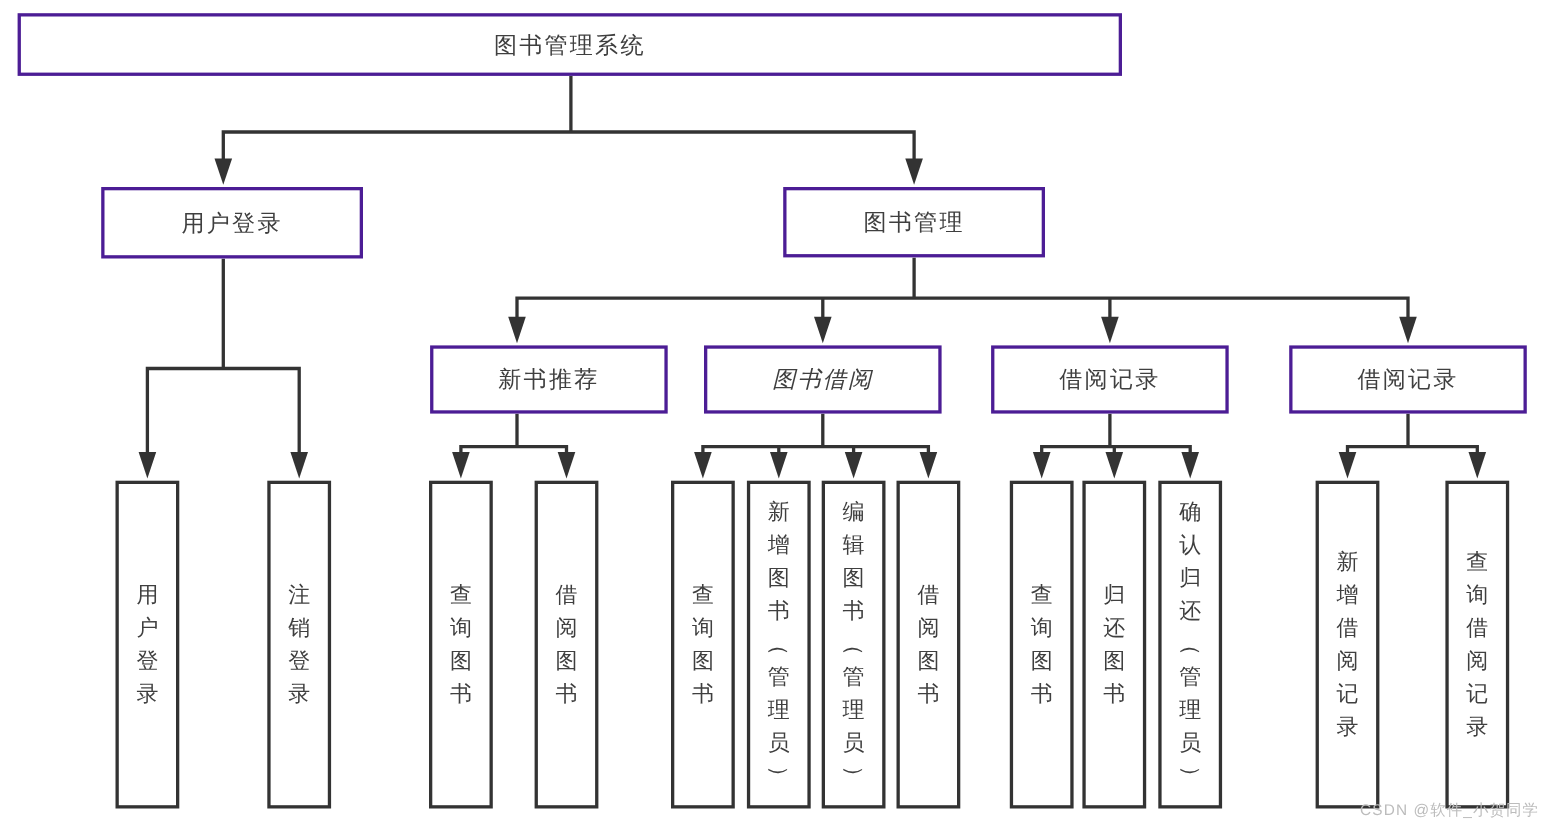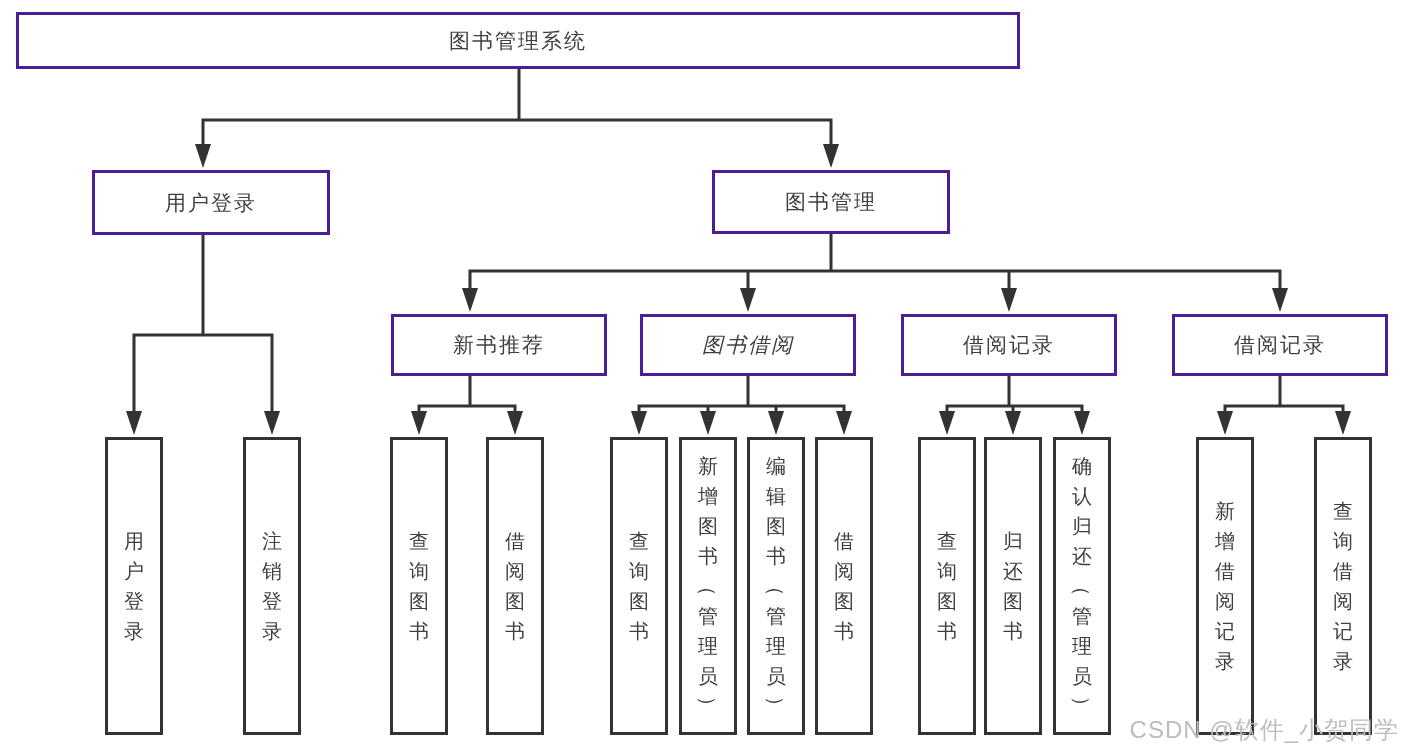--- a/index.html
+++ b/index.html
@@ -15,21 +15,21 @@
   .vbox{
     position:absolute;box-sizing:border-box;background:#ffffff;
     border:3px solid #333333;color:#3f3f3f;z-index:2;
     width:58px;height:298px;top:437px;
     display:flex;flex-direction:column;align-items:center;justify-content:center;
   }
   .vchar{display:block;height:30px;line-height:30px;font-size:20px;text-align:center;}
   .vchar.rot{transform:rotate(90deg);}
   #watermark{
     position:absolute;right:6px;bottom:1px;z-index:5;
-    font-size:24px;color:#bcbcbc;letter-spacing:1px;white-space:nowrap;
+    font-size:14px;color:#bcbcbc;letter-spacing:1px;white-space:nowrap;
   }
   path.conn{fill:none;stroke:#333333;stroke-width:3;}
   polygon.arrow{fill:#333333;stroke:none;}
 </style>
 </head>
 <body>
 
 <div id="canvas">
 
   <svg id="connectors" width="1405" height="747">

